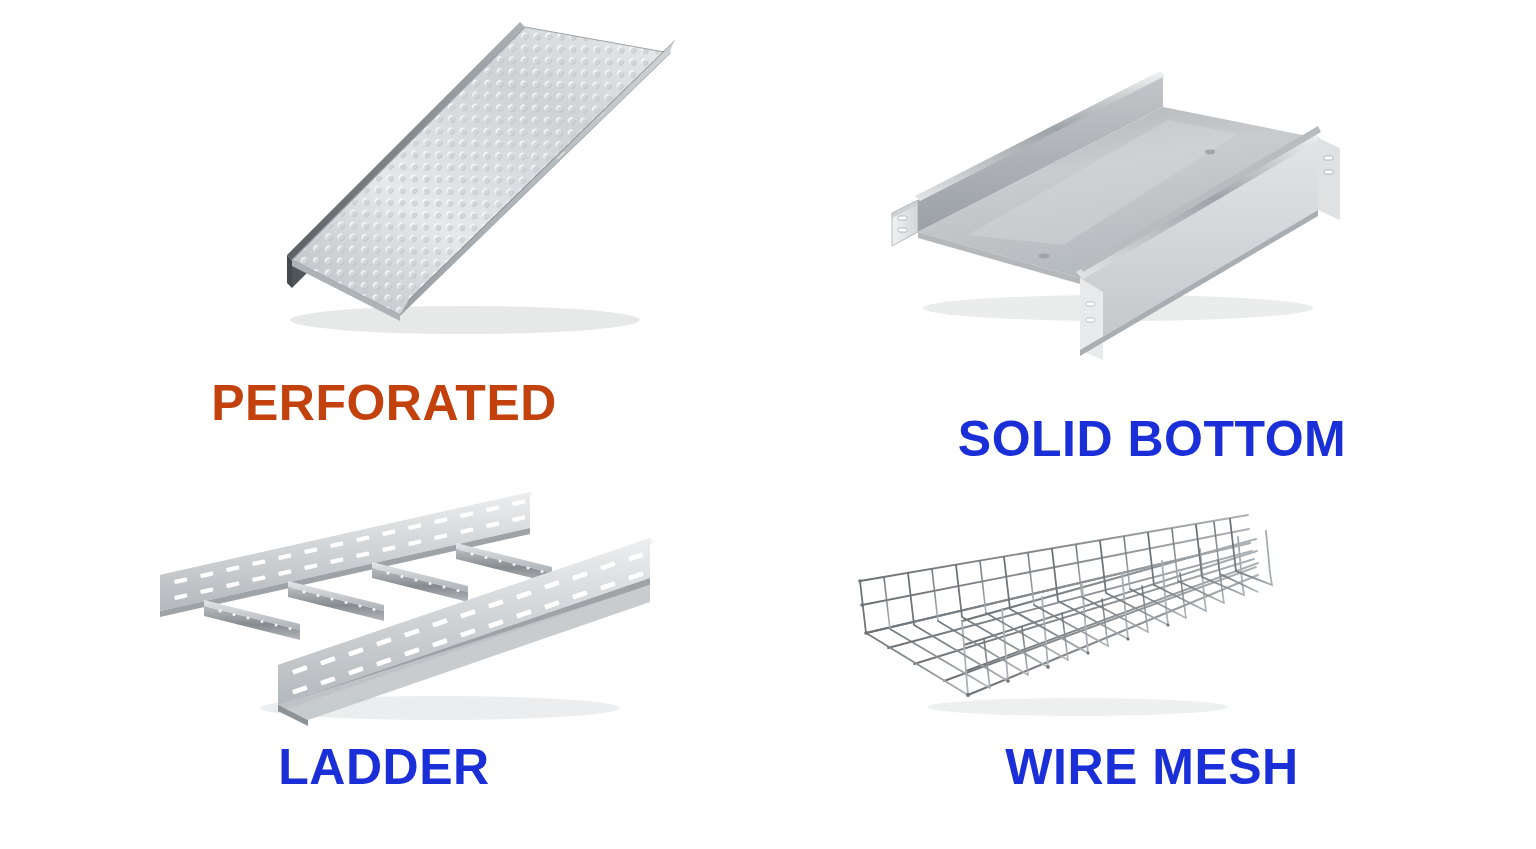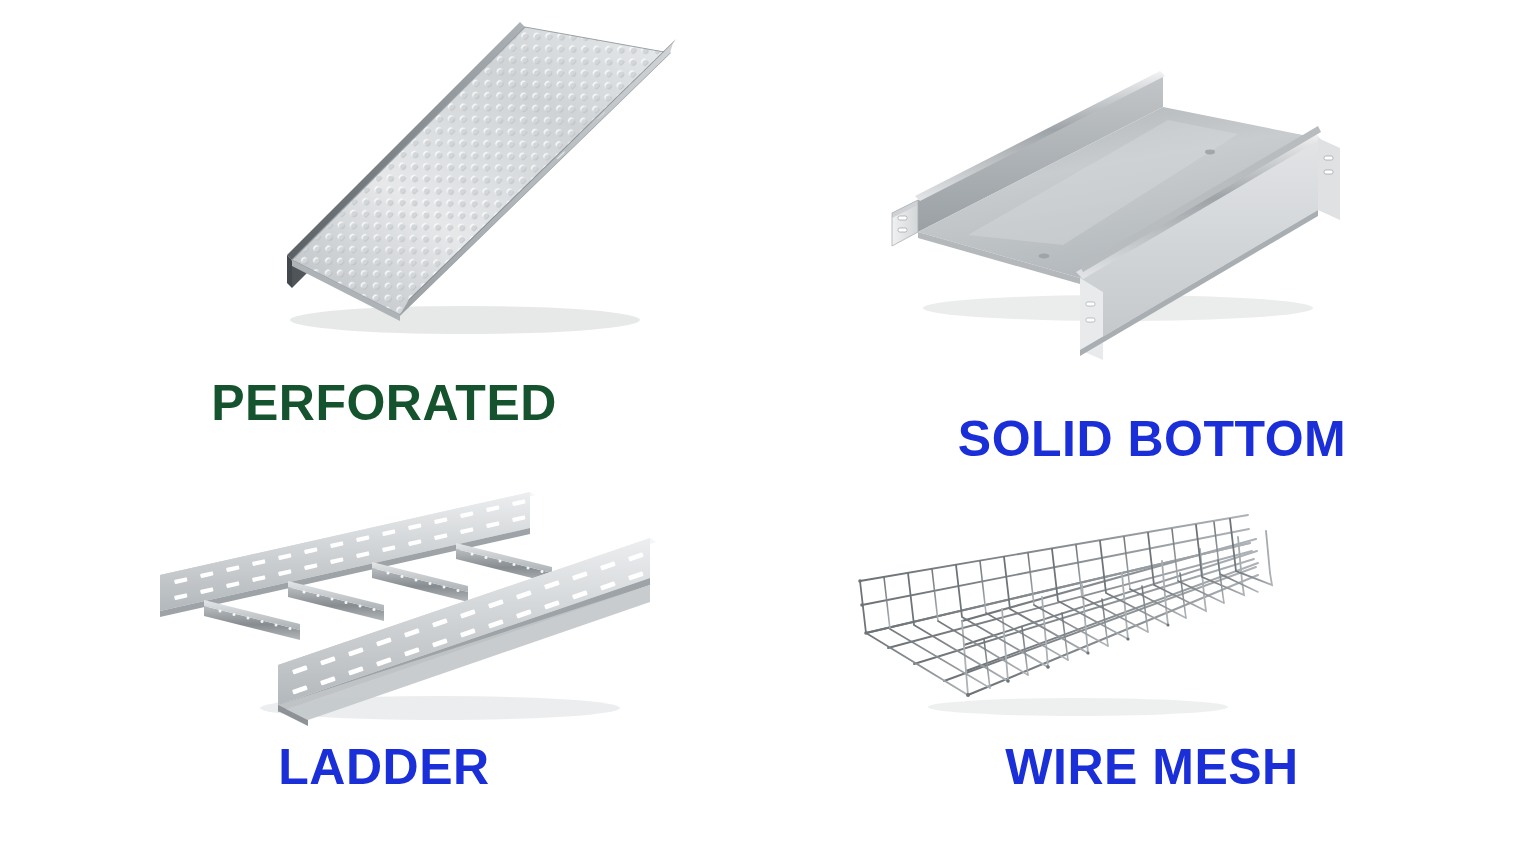--- a/index.html
+++ b/index.html
@@ -128,21 +128,21 @@
           <g fill="#ffffff" opacity="0.7">
             <rect x="440" y="62" width="11" height="3.5" rx="1.7" transform="rotate(-44 440 62)"></rect>
             <rect x="400" y="102" width="11" height="3.5" rx="1.7" transform="rotate(-44 400 102)"></rect>
             <rect x="360" y="142" width="11" height="3.5" rx="1.7" transform="rotate(-44 360 142)"></rect>
           </g>
         </g>
 
         <polygon points="97,245 205,300 205,306 97,251" fill="#aeb3b7"></polygon>
       </svg>
     </div>
-    <div class="caption" id="caption-perforated" style="color:#14532d;text-align:center;">PERFORATED</div>
+    <div class="caption" id="caption-perforated" style="color:#c2410c;text-align:center;">PERFORATED</div>
   </div>
 
   <div class="cell" id="cell-solid">
     <div class="figure" id="fig-solid">
       <svg width="560" height="300" viewBox="0 0 560 300">
         <defs>
           <linearGradient id="sb-inner" x1="0" y1="0" x2="0.4" y2="1">
             <stop offset="0%" stop-color="#adb2b6"></stop>
             <stop offset="45%" stop-color="#c8ccce"></stop>
             <stop offset="100%" stop-color="#b4b9bd"></stop>

